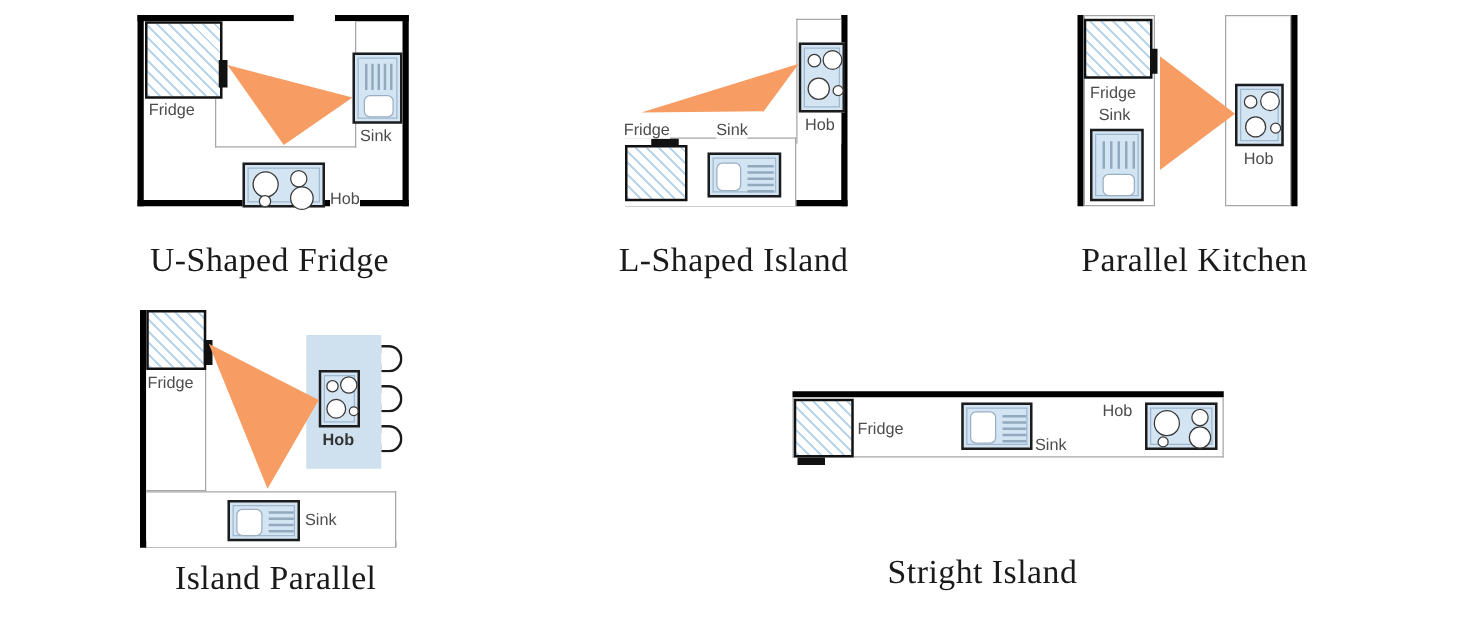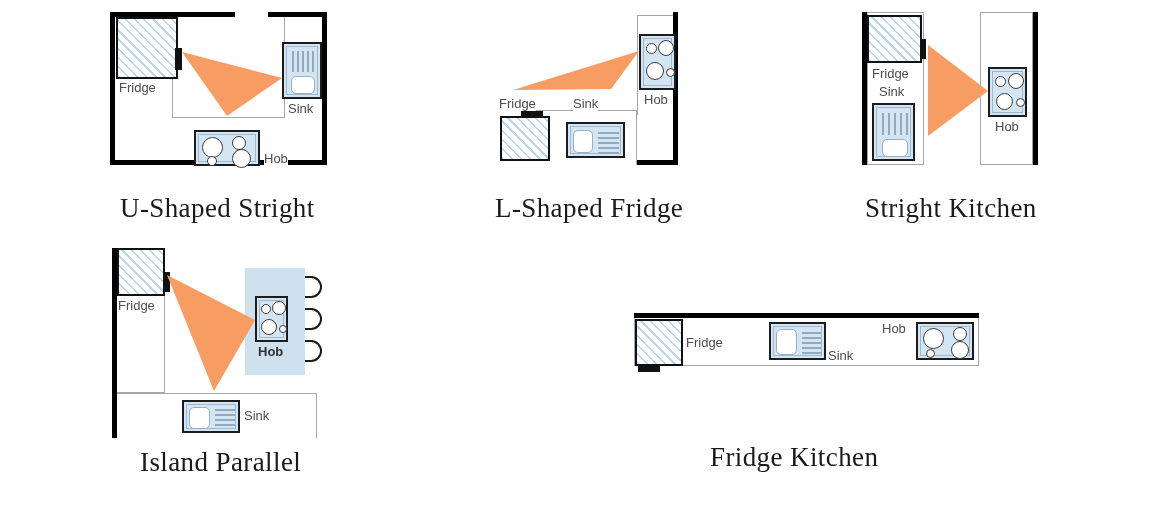--- a/index.html
+++ b/index.html
@@ -149,21 +149,21 @@
     <div class="burner" style="left:36px; top:4px; width:14px; height:14px;"></div>
     <div class="burner" style="left:11px; top:24px; width:10px; height:10px;"></div>
     <div class="burner" style="left:36px; top:17px; width:19px; height:19px;"></div>
   </div>
   <div class="label" style="left:154px; top:139px;">Hob</div>
 
   <svg class="triangle" style="left:0px; top:0px;" width="230" height="165" viewBox="0 0 230 165">
     <polygon points="72,40 172,66 117,104"></polygon>
   </svg>
 </div>
-<div class="title" style="left:120px; top:193px;">U-Shaped Stright</div>
+<div class="title" style="left:120px; top:193px;">U-Shaped Fridge</div>
 
 <div class="diagram" style="left:495px; top:12px; width:235px; height:165px;">
 
   <div class="wall" style="left:178px; top:0px; width:5px; height:153px;"></div>
   <div class="wall" style="left:5px; top:148px; width:178px; height:5px;"></div>
 
   <div class="counter" style="left:5px; top:98px; width:137px; height:55px; border-bottom:none; border-left:none;"></div>
   <div class="counter" style="left:142px; top:3px; width:36px; height:100px; border-bottom:none; border-right:none;"></div>
 
   <div class="fridge" style="left:5px; top:104px; width:50px; height:45px;"></div>
@@ -187,21 +187,21 @@
     <div class="burner" style="left:17px; top:4px; width:16px; height:16px;"></div>
     <div class="burner" style="left:5px; top:26px; width:18px; height:18px;"></div>
     <div class="burner" style="left:25px; top:32px; width:9px; height:9px;"></div>
   </div>
   <div class="label" style="left:149px; top:80px;">Hob</div>
 
   <svg class="triangle" style="left:0px; top:0px;" width="235" height="165" viewBox="0 0 235 165">
     <polygon points="18,78 144,39 116,77"></polygon>
   </svg>
 </div>
-<div class="title" style="left:495px; top:193px;">L-Shaped Fridge</div>
+<div class="title" style="left:495px; top:193px;">L-Shaped Island</div>
 
 <div class="diagram" style="left:862px; top:12px; width:210px; height:165px;">
 
   <div class="wall" style="left:0px; top:0px; width:5px; height:153px;"></div>
   <div class="counter" style="left:5px; top:0px; width:57px; height:153px;"></div>
 
   <div class="counter" style="left:118px; top:0px; width:53px; height:153px;"></div>
   <div class="wall" style="left:171px; top:0px; width:5px; height:153px;"></div>
 
   <div class="fridge" style="left:5px; top:3px; width:55px; height:48px;"></div>
@@ -225,21 +225,21 @@
     <div class="burner" style="left:18px; top:4px; width:16px; height:16px;"></div>
     <div class="burner" style="left:6px; top:24px; width:17px; height:17px;"></div>
     <div class="burner" style="left:26px; top:29px; width:9px; height:9px;"></div>
   </div>
   <div class="label" style="left:133px; top:107px;">Hob</div>
 
   <svg class="triangle" style="left:0px; top:0px;" width="210" height="165" viewBox="0 0 210 165">
     <polygon points="66,33 126,79 66,124"></polygon>
   </svg>
 </div>
-<div class="title" style="left:865px; top:193px;">Stright Kitchen</div>
+<div class="title" style="left:865px; top:193px;">Parallel Kitchen</div>
 
 <div class="diagram" style="left:112px; top:248px; width:245px; height:190px;">
 
   <div class="wall" style="left:0px; top:0px; width:5px; height:190px;"></div>
   <div class="wall" style="left:0px; top:185px; width:205px; height:5px;"></div>
 
   <div class="counter" style="left:5px; top:0px; width:48px; height:145px; border-left:none; border-top:none;"></div>
   <div class="counter" style="left:5px; top:145px; width:200px; height:45px; border-left:none; border-bottom:none;"></div>
 
   <div class="fridge" style="left:5px; top:0px; width:48px; height:48px;"></div>
@@ -300,13 +300,13 @@
 
   <div class="label" style="left:248px; top:8px;">Hob</div>
   <div class="appliance" style="left:282px; top:9px; width:58px; height:38px;">
     <div class="appliance-inner"></div>
     <div class="burner" style="left:5px; top:4px; width:21px; height:21px;"></div>
     <div class="burner" style="left:35px; top:3px; width:14px; height:14px;"></div>
     <div class="burner" style="left:8px; top:25px; width:9px; height:9px;"></div>
     <div class="burner" style="left:33px; top:17px; width:18px; height:18px;"></div>
   </div>
 </div>
-<div class="title" style="left:710px; top:442px;">Fridge Kitchen</div>
+<div class="title" style="left:710px; top:442px;">Stright Island</div>
 
 </body></html>

